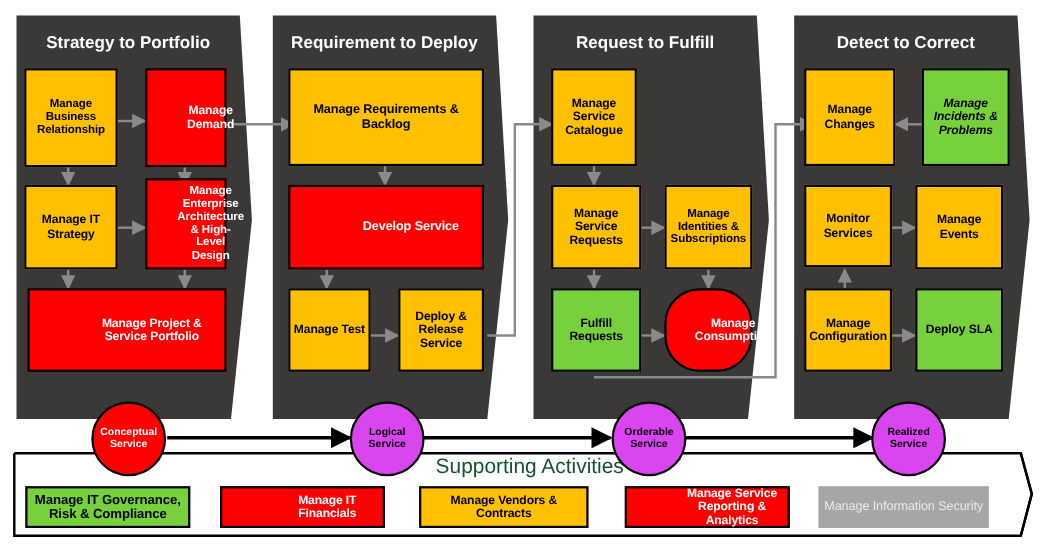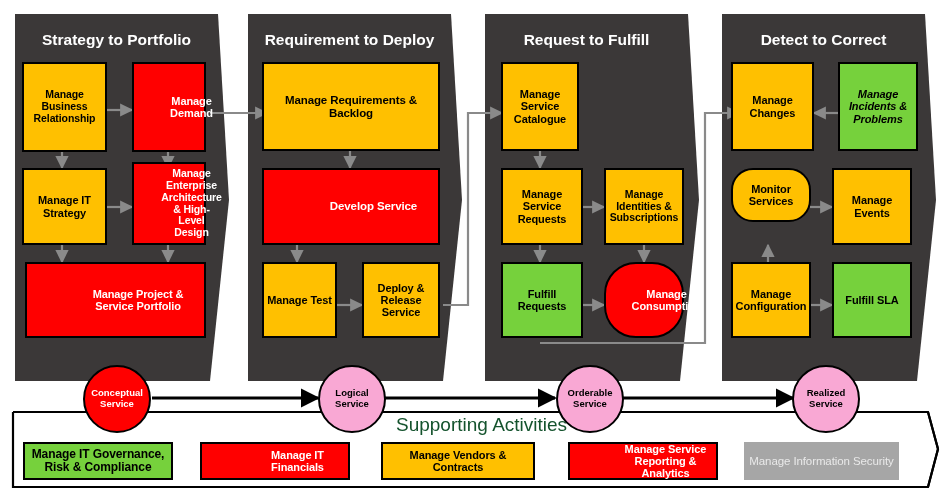--- a/index.html
+++ b/index.html
@@ -49,21 +49,21 @@
     border:2.5px solid #000000;
     box-sizing:border-box;
     display:flex;align-items:center;justify-content:center;
     text-align:center;
     font-weight:bold;
     font-size:9.5px;
     line-height:1.15;
     z-index:20;
   }
   .circle.red{background:#FF0000;color:#FFFFFF;}
-  .circle.amber{background:#f9a8d4;color:#000000;}
+  .circle.amber{background:#d946ef;color:#000000;}
 
   
   #support-label{
     position:absolute;
     font-size:19px;
     color:#14532d;
     z-index:12;
     white-space:nowrap;
   }
 </style>
@@ -149,25 +149,25 @@
 
   <div class="box amber" style="left:501px;top:62px;width:78px;height:89px;font-size:11px;">Manage Service Catalogue</div>
   <div class="box amber" style="left:501px;top:168px;width:82px;height:77px;font-size:11px;">Manage Service Requests</div>
   <div class="box amber" style="left:604px;top:168px;width:80px;height:77px;font-size:10.5px;">Manage Identities &amp; Subscriptions</div>
   <div class="box green" style="left:501px;top:262px;width:82px;height:76px;font-size:11px;">Fulfill Requests</div>
   <div class="box red" style="left:604px;top:262px;width:80px;height:76px;font-size:11px;border-radius:32px;">Manage Consumption</div>
 
   <div class="box amber" style="left:731px;top:62px;width:83px;height:89px;font-size:11px;">Manage Changes</div>
   <div class="box green" style="left:838px;top:62px;width:80px;height:89px;font-size:11px;font-style:italic;">Manage Incidents &amp; Problems</div>
 
-  <div class="box amber" style="left:731px;top:168px;width:80px;height:54px;font-size:11px;border-radius:22px;">Monitor Services</div>
+  <div class="box amber" style="left:731px;top:168px;width:80px;height:75px;font-size:11px;">Monitor Services</div>
   <div class="box amber" style="left:832px;top:168px;width:80px;height:77px;font-size:11px;">Manage Events</div>
 
   <div class="box amber" style="left:731px;top:262px;width:80px;height:76px;font-size:11px;">Manage Configuration</div>
-  <div class="box green" style="left:832px;top:262px;width:80px;height:76px;font-size:11px;">Fulfill SLA</div>
+  <div class="box green" style="left:832px;top:262px;width:80px;height:76px;font-size:11px;">Deploy SLA</div>
 
   <div class="circle red" style="left:83px;top:365px;width:68px;height:68px;">Conceptual Service</div>
   <div class="circle amber" style="left:318px;top:365px;width:68px;height:68px;">Logical Service</div>
   <div class="circle amber" style="left:556px;top:365px;width:68px;height:68px;">Orderable Service</div>
   <div class="circle amber" style="left:792px;top:365px;width:68px;height:68px;">Realized Service</div>
 
   <div id="support-label" style="left:396px;top:414px;">Supporting Activities</div>
 
   <div class="box green" style="left:23px;top:442px;width:150px;height:38px;font-size:12px;">Manage IT Governance, Risk &amp; Compliance</div>
   <div class="box red" style="left:200px;top:442px;width:150px;height:38px;font-size:11px;">Manage IT Financials</div>

